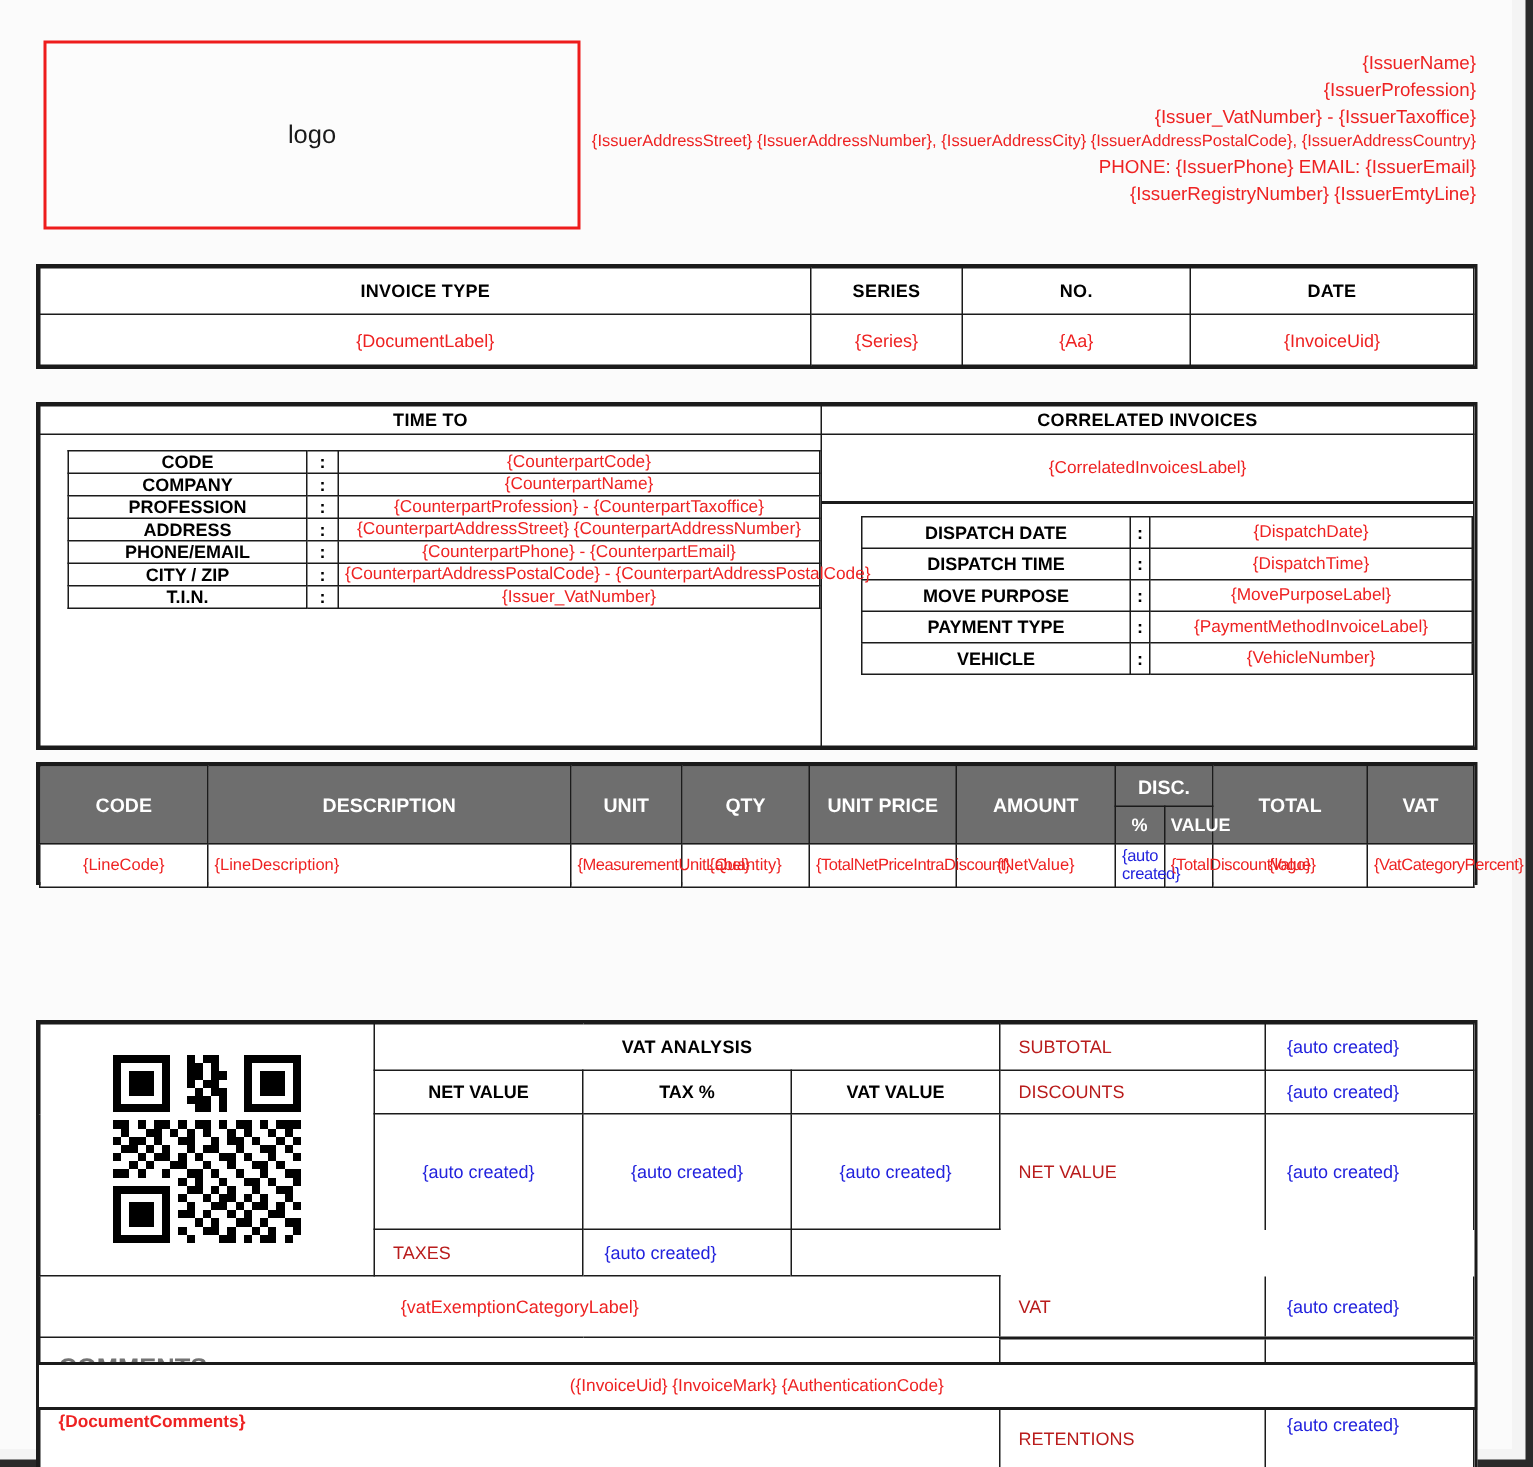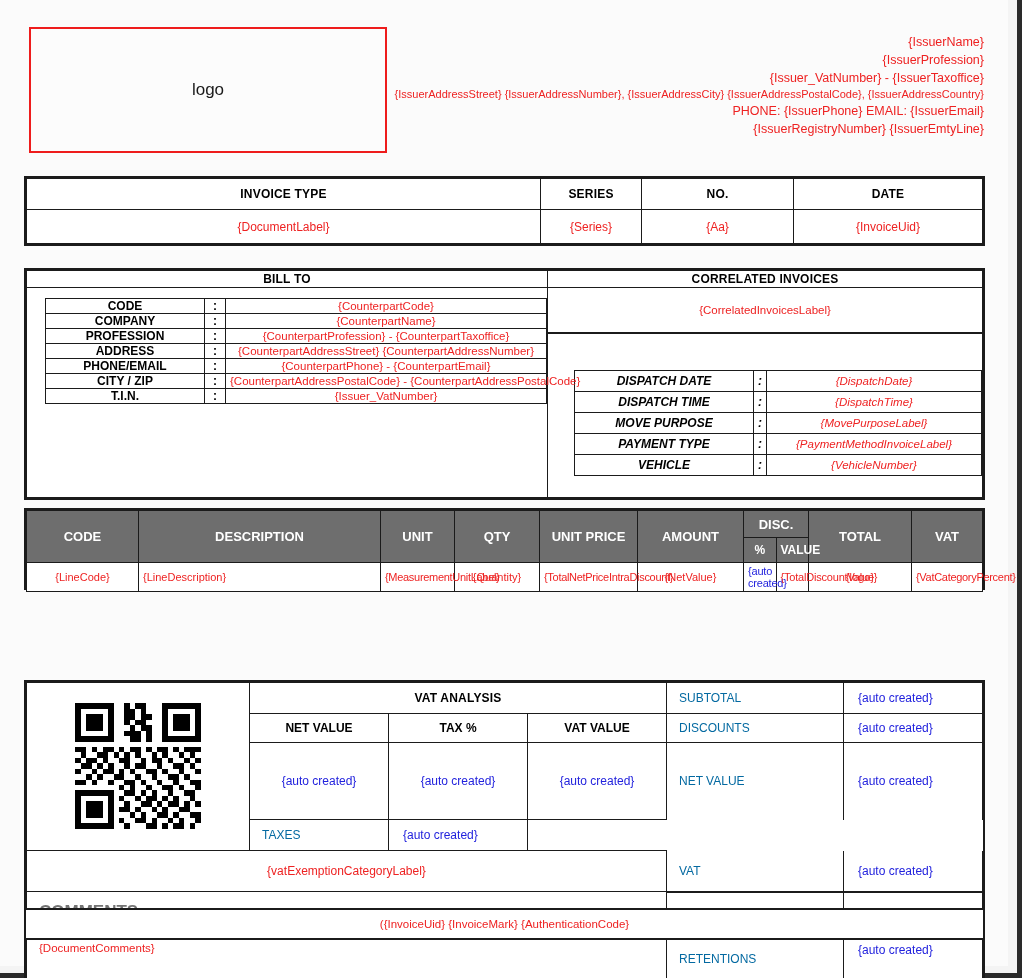--- a/index.html
+++ b/index.html
@@ -124,21 +124,21 @@
   #billpane { padding: 10px 0 0 18px !important; }
   #corrpane { padding: 0 !important; }
   #corrlabel {
     height: 44px;
     display: flex;
     align-items: center;
     justify-content: center;
     border-bottom: 2px solid #1b1b1b;
     font-size: 11.5px;
   }
-  #corrkv { padding: 36px 0 0 26px; font-style: italic; }
+  #corrkv { padding: 8px 0 0 26px; }
   #corrkv .kv td { padding: 3px 0; }
 
   
   #itemblk {
     left: 24px; top: 508px; width: 961px; height: 82px;
     border: 2px solid #1b1b1b;
   }
   #itemblk table.g td, #itemblk table.g th { border-color: #1b1b1b; }
   #itemblk th {
     background: #6e6e6e;
@@ -171,27 +171,27 @@
   .vatv { height: 76px; }
   .exempt { height: 40px; font-size: 11.5px; }
 
   #comments {
     text-align: left !important;
     vertical-align: top !important;
     padding: 10px 0 0 12px !important;
     height: 88px;
   }
   #comments .ctitle { font-weight: bold; font-size: 17px; color: #737373; }
-  #comments .cval { font-size: 11.5px; margin-top: 20px; }
+  #comments .cval { font-size: 11.5px; margin-top: 20px; font-weight: bold; }
 
   .tlbl {
     text-align: left !important;
     padding-left: 12px !important;
     font-size: 14.5px;
-    color: #0369a1;
+    color: #b91c1c;
     margin-left: 20px;
   }
   .tval {
     text-align: left !important;
     padding-left: 14px !important;
     font-size: 11.5px;
   }
   .tbold { font-weight: bold; }
   .thickTop { border-top: 2px solid #1b1b1b !important; }
 
@@ -238,21 +238,21 @@
           <td class="v tpl">{InvoiceUid}</td>
         </tr>
       </tbody>
         </table>
     </div>
 
     <div class="blk" id="billblk">
       <table class="g">
         <tbody>
             <tr class="twohdr">
-          <th class="hd" style="width:512px">BILL TO</th>
+          <th class="hd" style="width:512px">TIME TO</th>
           <th class="hd">CORRELATED INVOICES</th>
         </tr>
         <tr>
           <td class="pane" id="billpane">
             <table class="kv">
               <tbody>
                     <tr>
                 <td class="k" style="width:150px">CODE</td>
                 <td class="c">:</td>
                 <td class="val tpl">{CounterpartCode}</td>

